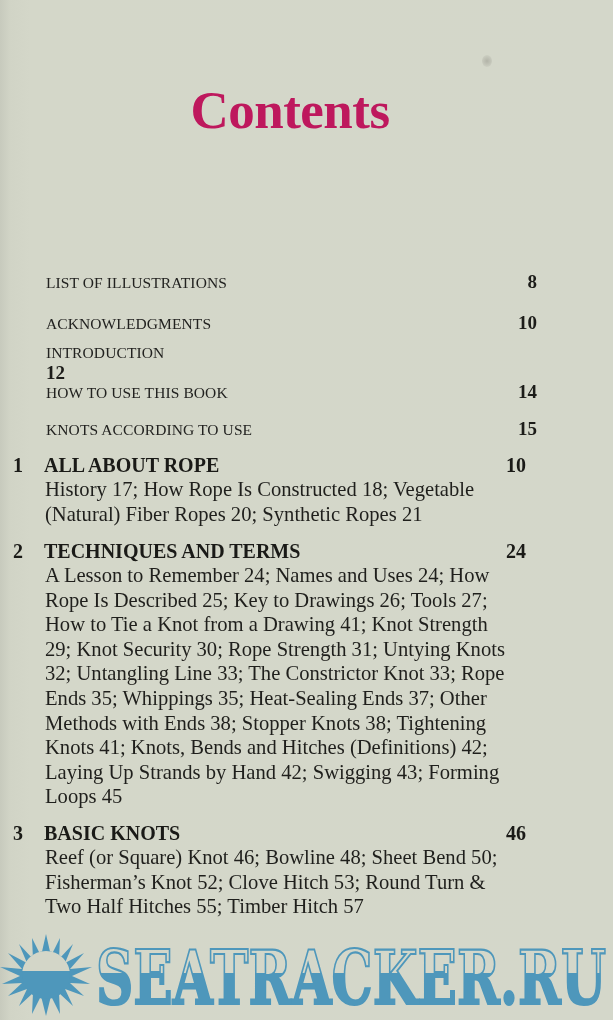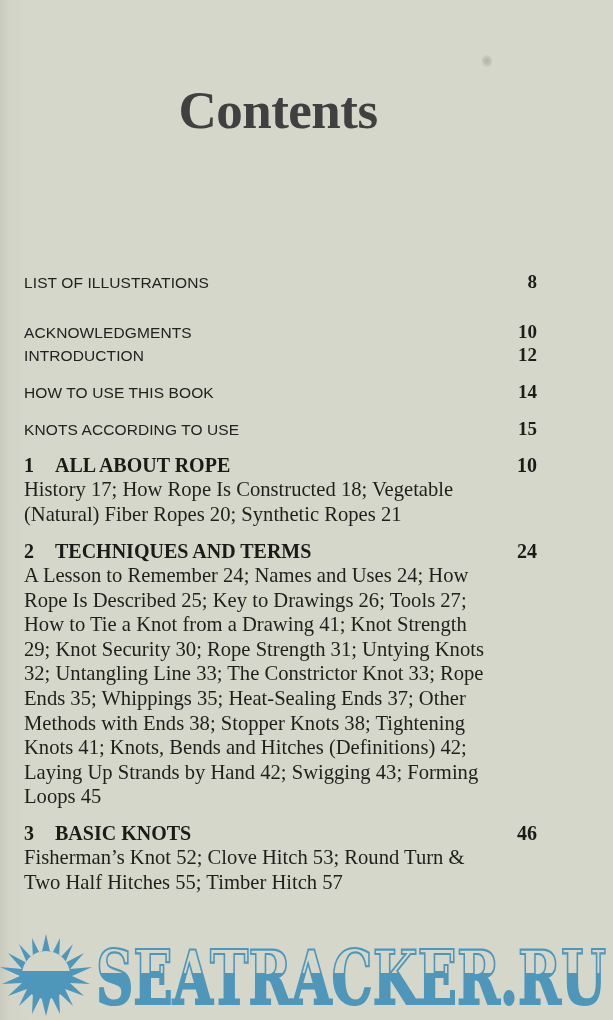--- a/index.html
+++ b/index.html
@@ -17,55 +17,56 @@
     font-family: "DejaVu Serif", "Liberation Serif", serif;
     color: #1e1e1a;
   }
   .page {
     position: absolute;
     left: 0; top: 0;
     width: 613px; height: 1020px;
   }
   .title {
     position: absolute;
-    left: 4px;
+    left: 16px;
     width: 548px;
     top: 80px;
     text-align: center;
     font-family: "Liberation Serif", "DejaVu Serif", serif;
     font-weight: bold;
     font-size: 53px;
     line-height: 60px;
     letter-spacing: -0.5px;
-    color: #404040;
+    color: #be185d;
   }
   .front-row {
     position: absolute;
     left: 24px;
     width: 513px;
     height: 20px;
     display: flex;
     justify-content: space-between;
     align-items: baseline;
   }
   .front-label {
-    font-family: Liberation Sans, sans-serif;
+    font-family: Liberation Serif, serif;
     font-size: 15.5px;
     letter-spacing: 0.1px;
     color: #222220;
+    margin-left: 22px;
   }
   .front-page {
     font-family: "Liberation Serif", "DejaVu Serif", serif;
     font-weight: bold;
     font-size: 19px;
     color: #1c1c19;
   }
   .chapter {
     position: absolute;
-    left: 24px;
+    left: 13px;
     width: 513px;
   }
   .chapter-head {
     display: flex;
     justify-content: space-between;
     align-items: baseline;
     height: 24px;
     font-family: "Liberation Serif", "DejaVu Serif", serif;
     font-weight: bold;
     font-size: 20px;
@@ -79,20 +80,21 @@
   .chapter-body {
     font-family: "Liberation Serif", "DejaVu Serif", serif;
     font-size: 20.6px;
     line-height: 24.6px;
     color: #1f1f1c;
     width: 500px;
   }
   .chapter-body .line {
     display: block;
     white-space: nowrap;
+    margin-left: 32px;
   }
   .watermark {
     position: absolute;
     left: 0;
     top: 930px;
     width: 613px;
     height: 85px;
     text-align: right;
   }
   .wm-sun {
@@ -118,25 +120,25 @@
 <div class="page">
 
   <div class="speck" style="left:482px; top:55px;"></div>
 
   <h1 class="title" style="margin:0;">Contents</h1>
 
   <div class="front-row" style="top:271px;">
     <span class="front-label">LIST OF ILLUSTRATIONS</span>
     <span class="front-page">8</span>
   </div>
-  <div class="front-row" style="top:321px;">
+  <div class="front-row" style="top:312px;">
     <span class="front-label">ACKNOWLEDGMENTS</span>
     <span class="front-page">10</span>
   </div>
-  <div class="front-row" style="top:344px;">
+  <div class="front-row" style="top:344px;flex-direction:column;">
     <span class="front-label">INTRODUCTION</span>
     <span class="front-page">12</span>
   </div>
   <div class="front-row" style="top:381px;">
     <span class="front-label">HOW TO USE THIS BOOK</span>
     <span class="front-page">14</span>
   </div>
   <div class="front-row" style="top:418px;">
     <span class="front-label">KNOTS ACCORDING TO USE</span>
     <span class="front-page">15</span>
@@ -177,20 +179,21 @@
   </div>
 
   <div class="chapter" style="top:821px;">
     <div class="chapter-head">
       <span>
         <span class="chapter-num">3</span><span>BASIC KNOTS</span>
       </span>
       <span>46</span>
     </div>
     <div class="chapter-body">
+      <span class="line">Reef (or Square) Knot 46; Bowline 48; Sheet Bend 50;</span>
       <span class="line">Fisherman’s Knot 52; Clove Hitch 53; Round Turn &amp;</span>
       <span class="line">Two Half Hitches 55; Timber Hitch 57</span>
     </div>
   </div>
 
   <div class="watermark">
     <svg class="wm-sun" width="92" height="82" viewBox="0 0 92 82">
       <defs>
         <clipPath id="sunTop">
             <rect x="0" y="0" width="92" height="37"></rect>

